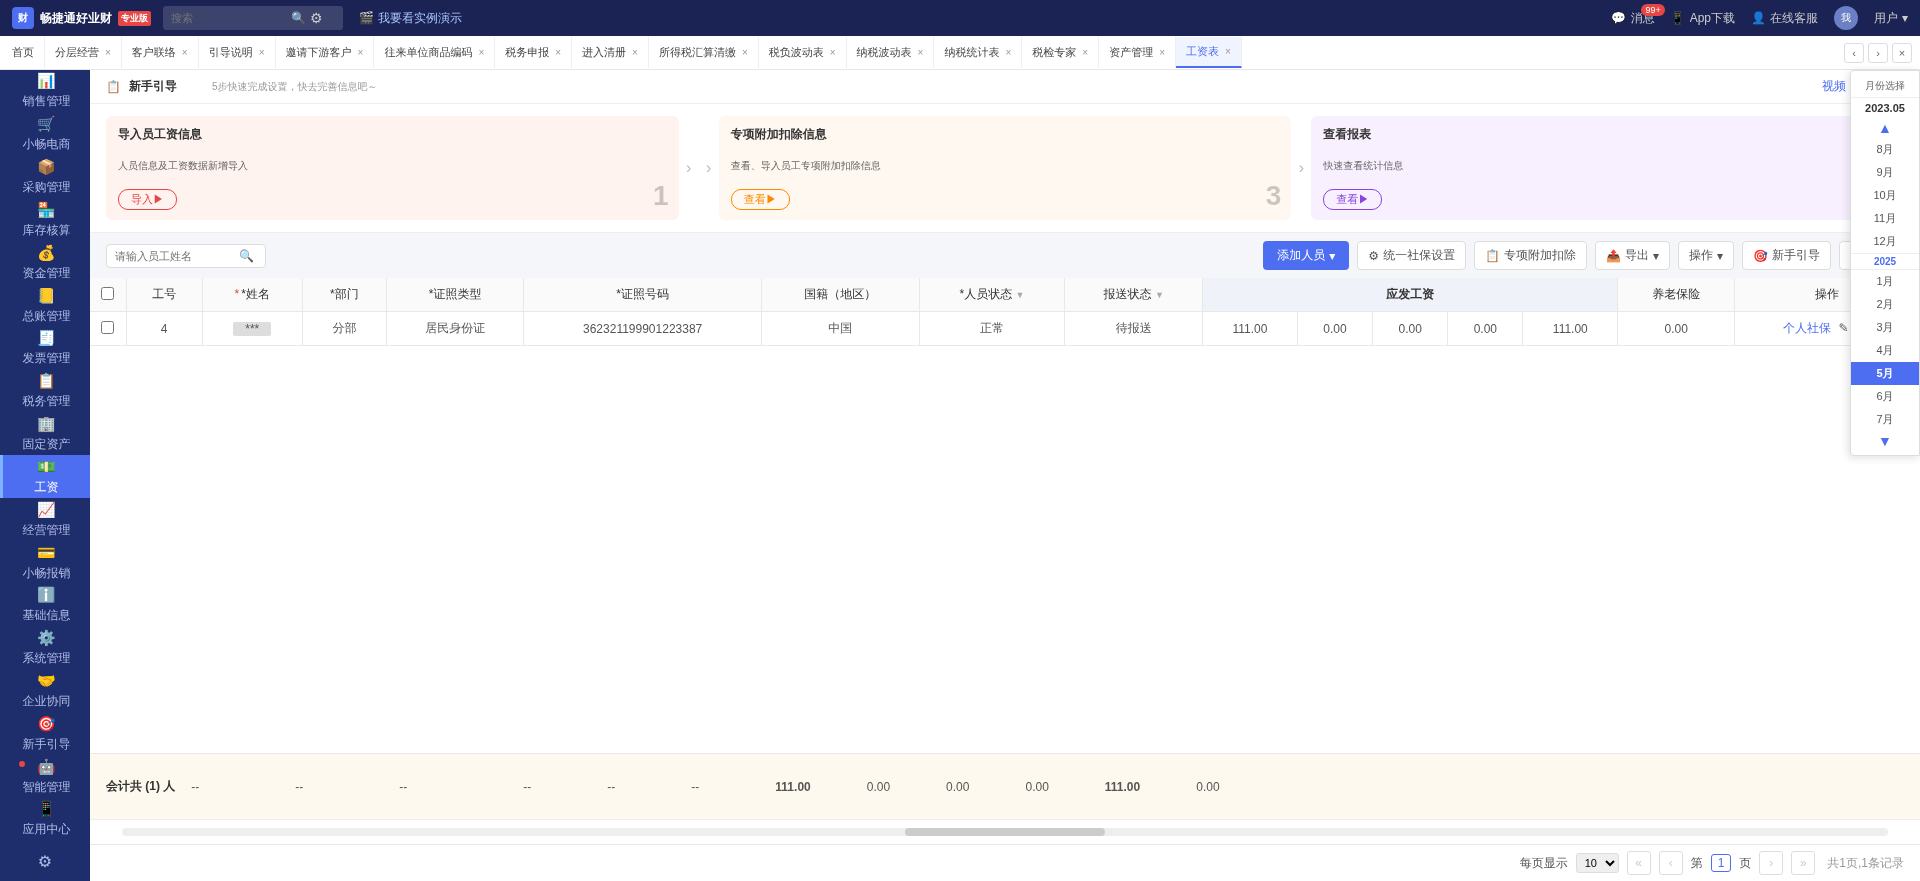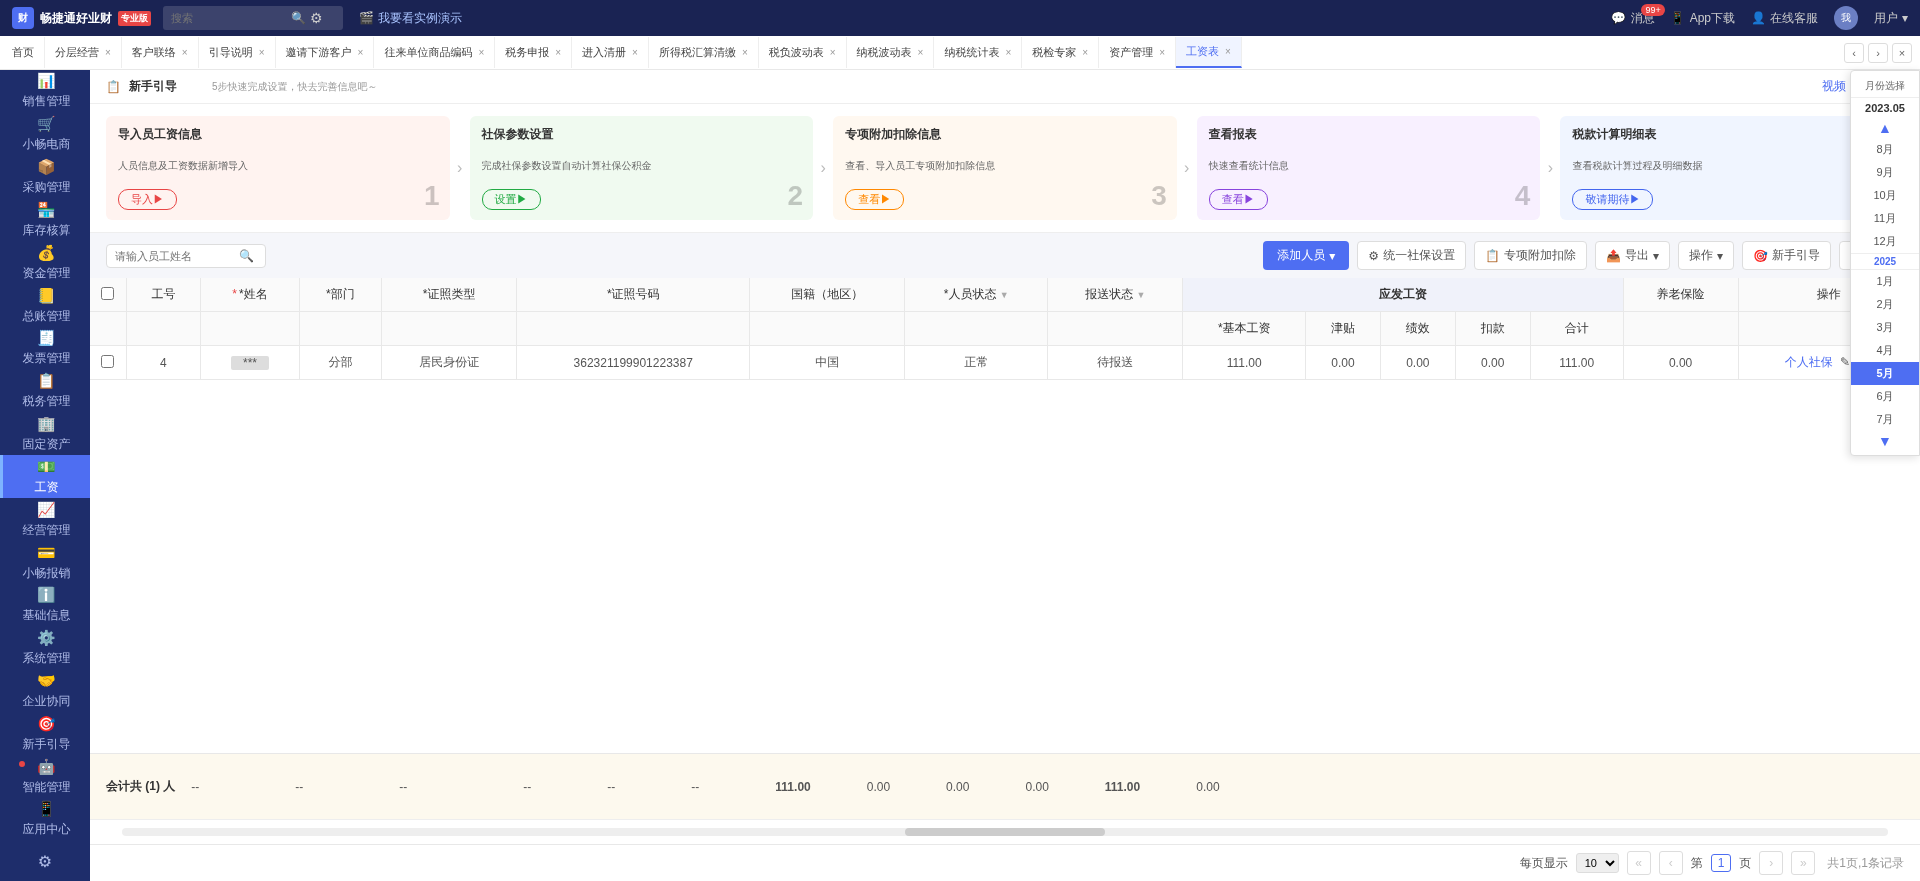--- a/index.html
+++ b/index.html
@@ -637,50 +637,38 @@
     <div class="steps-container">
 
       <div class="step-card step-card-1">
         <div class="step-title">导入员工资信息</div>
         <div class="step-desc">人员信息及工资数据新增导入</div>
         <div class="step-btn step-btn-red">导入▶</div>
         <div class="step-num">1</div>
       </div>
       <div class="step-arrow">›</div>
 
-      <div class="step-card step-card-2">
-        <div class="step-title">社保参数设置</div>
-        <div class="step-desc">完成社保参数设置自动计算社保公积金</div>
-        <div class="step-btn step-btn-green">设置▶</div>
-        <div class="step-num">2</div>
-      </div>
       <div class="step-arrow">›</div>
 
       <div class="step-card step-card-3">
         <div class="step-title">专项附加扣除信息</div>
         <div class="step-desc">查看、导入员工专项附加扣除信息</div>
         <div class="step-btn step-btn-orange">查看▶</div>
         <div class="step-num">3</div>
       </div>
       <div class="step-arrow">›</div>
 
       <div class="step-card step-card-4">
         <div class="step-title">查看报表</div>
         <div class="step-desc">快速查看统计信息</div>
         <div class="step-btn step-btn-purple">查看▶</div>
         <div class="step-num">4</div>
       </div>
       <div class="step-arrow">›</div>
 
-      <div class="step-card step-card-5">
-        <div class="step-title">税款计算明细表</div>
-        <div class="step-desc">查看税款计算过程及明细数据</div>
-        <div class="step-btn step-btn-blue">敬请期待▶</div>
-        <div class="step-num">5</div>
-      </div>
 
     </div>
 
     <div class="toolbar">
       <div class="search-box">
         <input type="text" placeholder="请输入员工姓名" style="">
         <span>🔍</span>
       </div>
       <div class="toolbar-right">
         <button class="btn-primary">
@@ -731,38 +719,20 @@
               <span class="filter-icon">▼</span>
             </th>
             <th>
               <span>报送状态</span>
               <span class="filter-icon">▼</span>
             </th>
             <th colspan="5" class="th-group">应发工资</th>
             <th><span>养老保险</span></th>
             <th><span>操作</span></th>
           </tr>
-          <tr style="background:#fafafa;">
-            <th class="checkbox-cell"></th>
-            <th></th>
-            <th></th>
-            <th></th>
-            <th></th>
-            <th></th>
-            <th></th>
-            <th></th>
-            <th></th>
-            <th><span>*基本工资</span></th>
-            <th><span>津贴</span></th>
-            <th><span>绩效</span></th>
-            <th><span>扣款</span></th>
-            <th><span>合计</span></th>
-            <th></th>
-            <th></th>
-          </tr>
         </thead>
         <tbody>
           <tr>
             <td class="checkbox-cell"><input type="checkbox" style=""></td>
             <td>4</td>
             <td>
               <span style="background:#ddd;padding:0 12px;border-radius:2px;">***</span>
             </td>
             <td>分部</td>
             <td>居民身份证</td>

